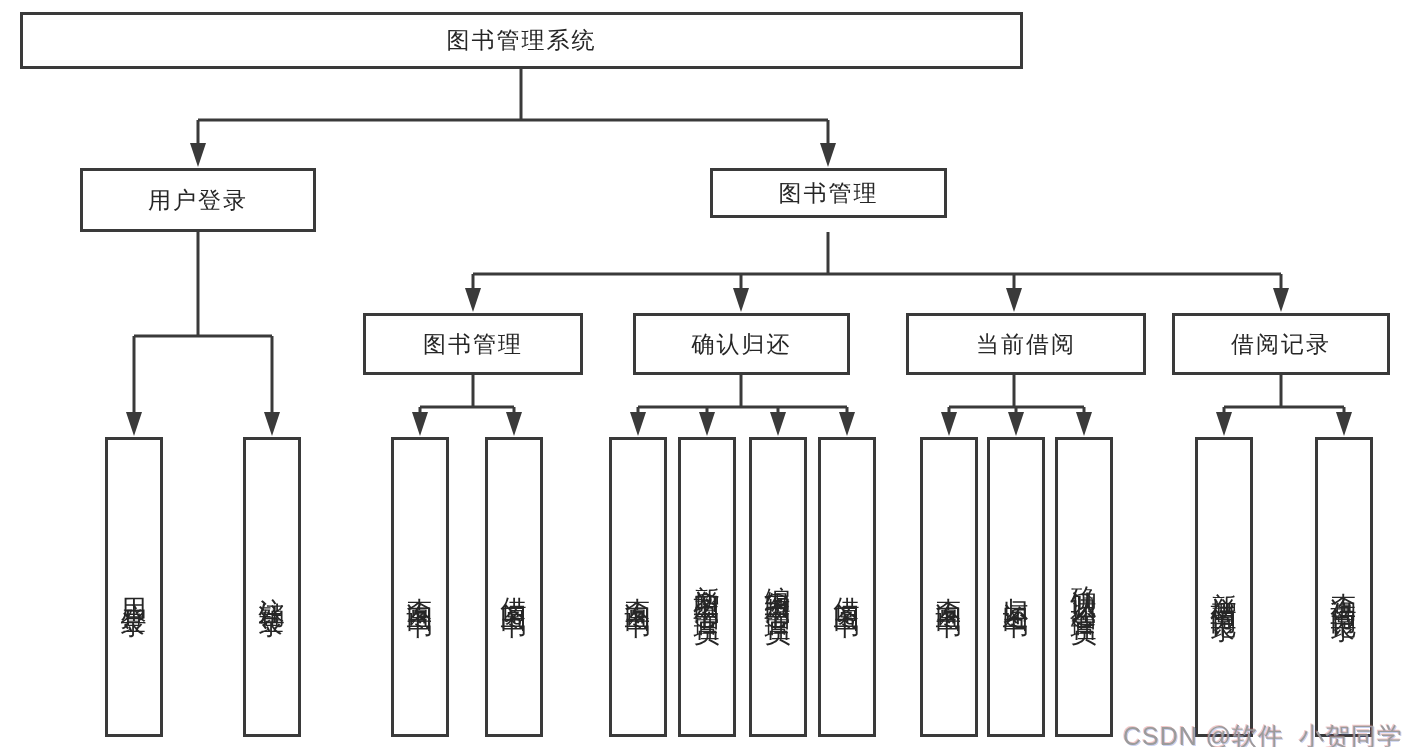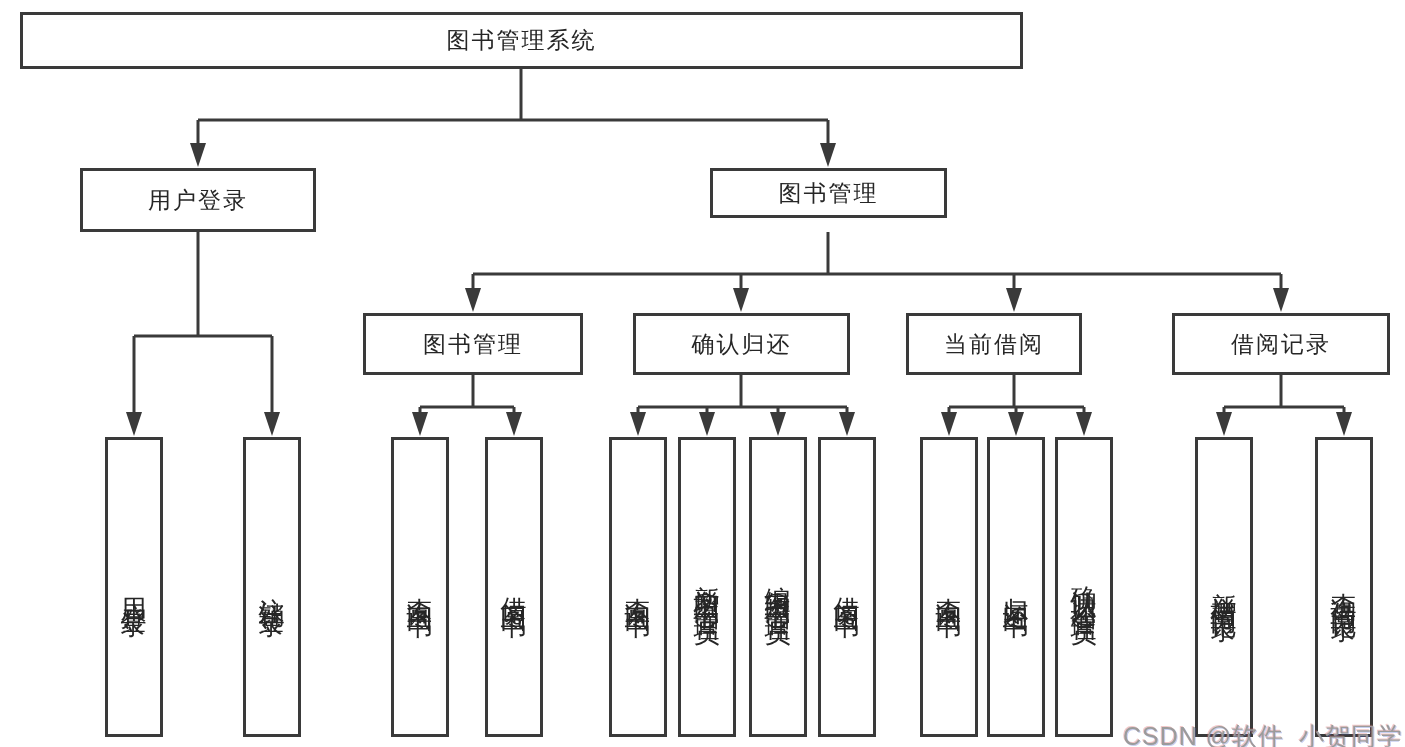--- a/index.html
+++ b/index.html
@@ -113,21 +113,21 @@
   <div class="node h-node" style="left:710px;top:168px;width:237px;height:50px;">
     <span class="label">图书管理</span>
   </div>
 
   <div class="node h-node" style="left:363px;top:313px;width:220px;height:62px;">
     <span class="label">图书管理</span>
   </div>
   <div class="node h-node" style="left:633px;top:313px;width:217px;height:62px;">
     <span class="label">确认归还</span>
   </div>
-  <div class="node h-node" style="left:906px;top:313px;width:176px;height:62px;">
+  <div class="node h-node" style="left:906px;top:313px;width:240px;height:62px;">
     <span class="label">当前借阅</span>
   </div>
   <div class="node h-node" style="left:1172px;top:313px;width:218px;height:62px;">
     <span class="label">借阅记录</span>
   </div>
 
   <div class="node v-node" style="left:105px;top:437px;width:58px;height:300px;">
     <span class="label">用户登录</span>
   </div>
   <div class="node v-node" style="left:243px;top:437px;width:58px;height:300px;">

